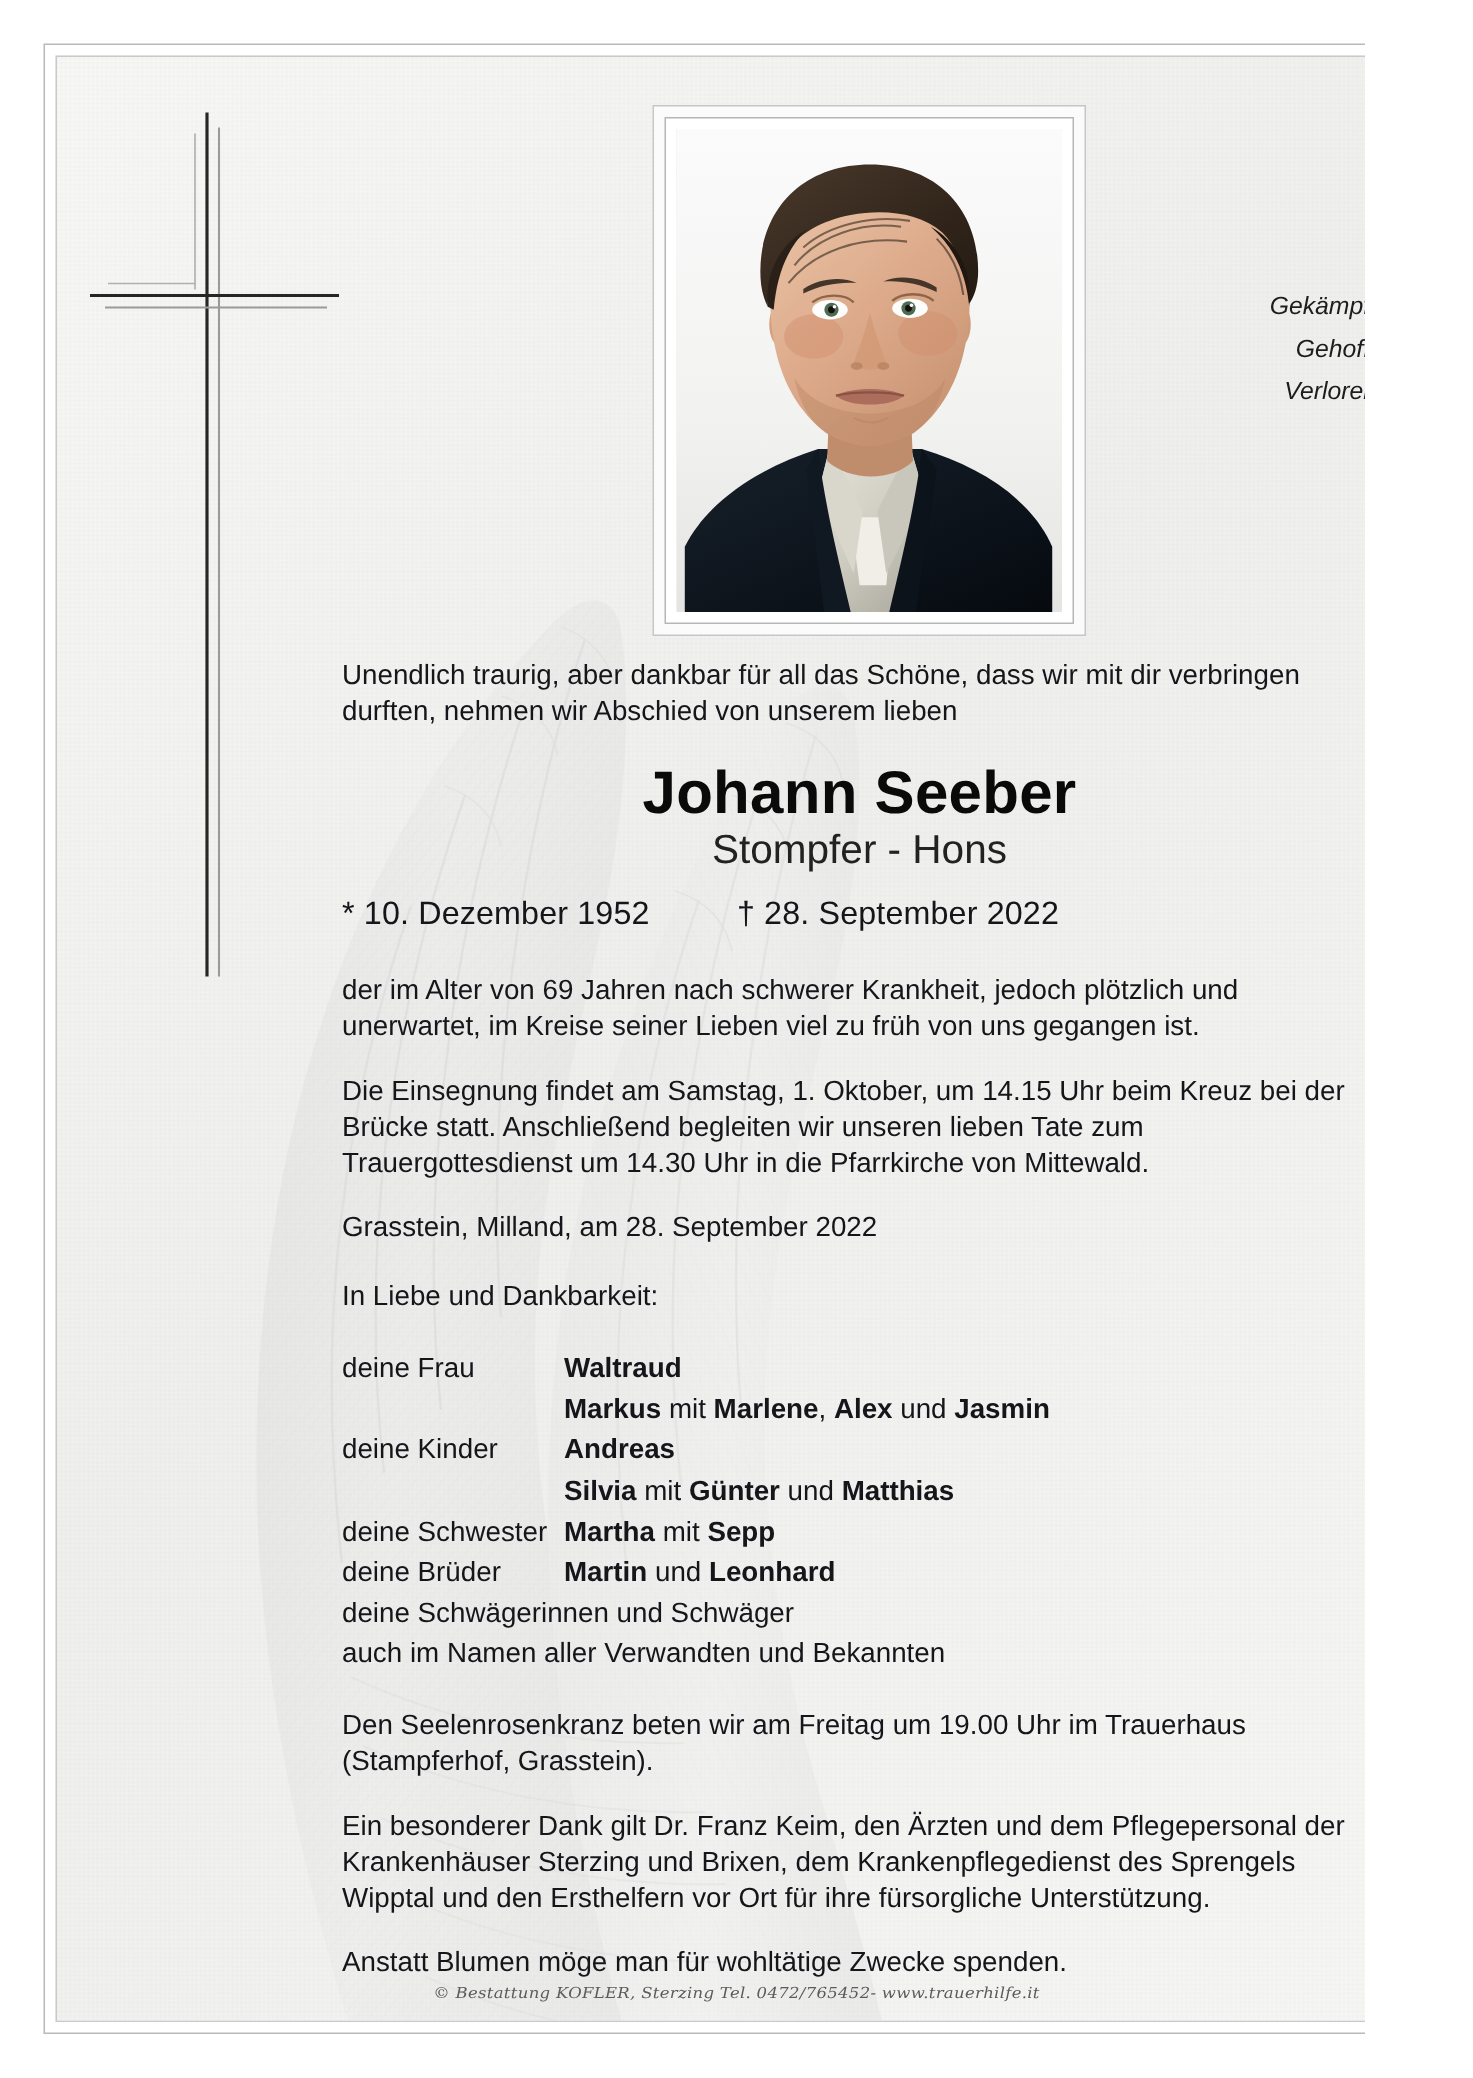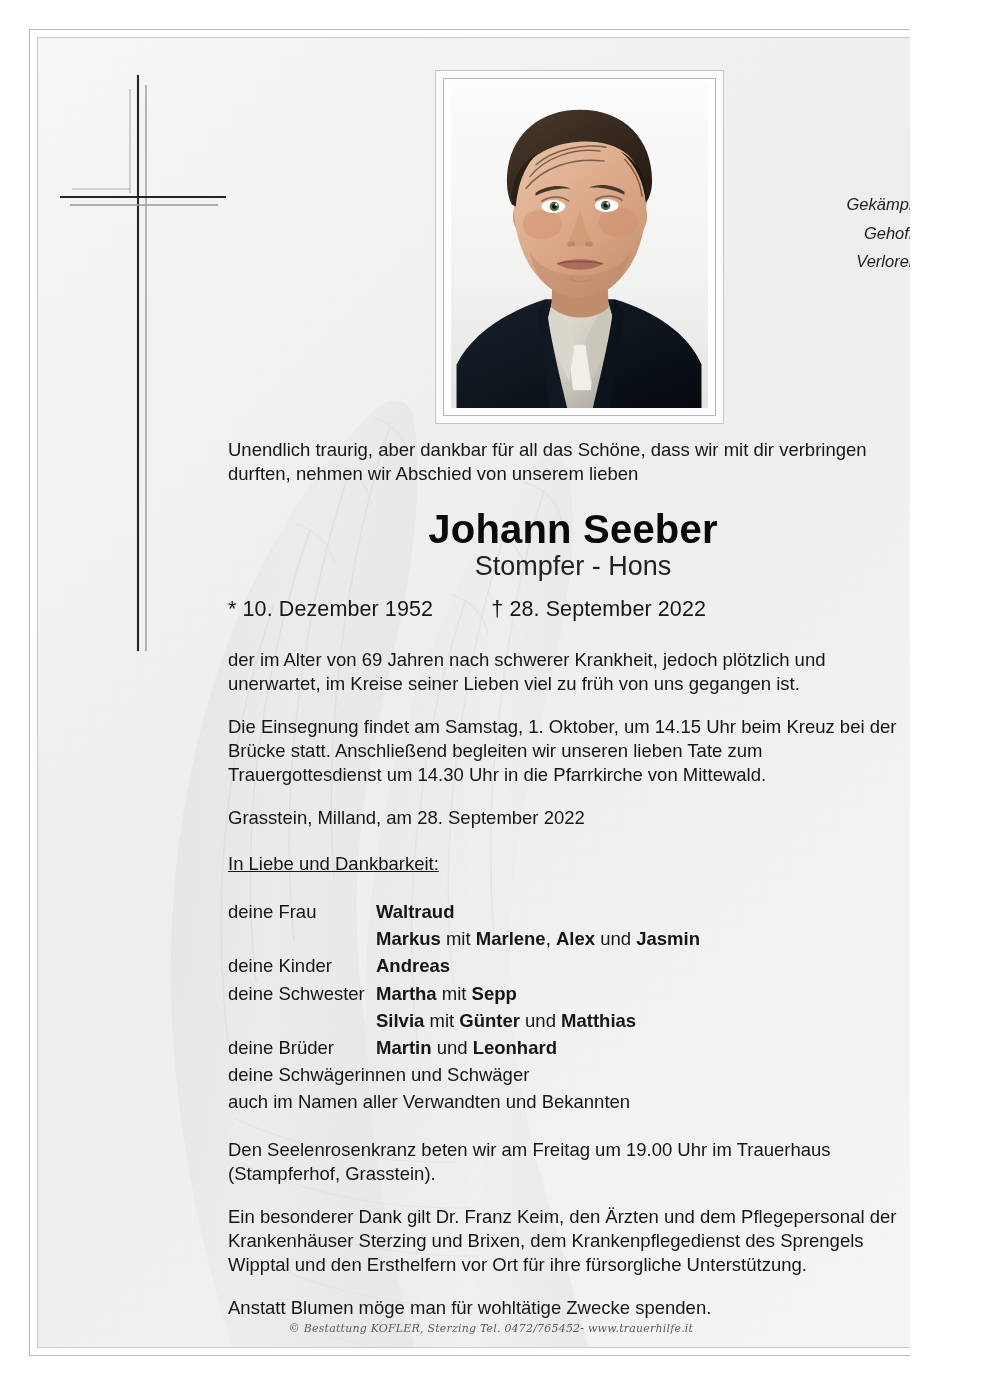--- a/index.html
+++ b/index.html
@@ -152,21 +152,21 @@
   .dates {
     font-size: 21.5px;
     color: #15151a;
     margin: 0 0 24px 0;
     letter-spacing: .1px;
   }
   .dates .gap { display:inline-block; width: 46px; }
 
   .bold-line { font-weight: normal; margin: 0 0 22px 0; }
 
-  .thanks-head { margin: 0 0 22px 0; text-decoration: underline; }
+  .thanks-head { margin: 0 0 22px 0; }
 
   
   .family { margin: 0 0 22px 0; }
   .family-row {
     display: flex;
     line-height: 1.47;
   }
   .rel {
     flex: 0 0 148px;
     white-space: nowrap;
@@ -425,28 +425,28 @@
         </div>
         <div class="family-row">
           <span class="rel"></span>
           <span class="nm"><b>Markus</b> mit <b>Marlene</b>, <b>Alex</b> und <b>Jasmin</b></span>
         </div>
         <div class="family-row">
           <span class="rel">deine Kinder</span>
           <span class="nm"><b>Andreas</b></span>
         </div>
         <div class="family-row">
+          <span class="rel"></span>
+          <span class="nm"><b>Silvia</b> mit <b>Günter</b> und <b>Matthias</b></span>
+        </div>
+        <div class="family-row">
           <span class="rel">deine Schwester</span>
           <span class="nm"><b>Martha</b> mit <b>Sepp</b></span>
         </div>
         <div class="family-row">
-          <span class="rel"></span>
-          <span class="nm"><b>Silvia</b> mit <b>Günter</b> und <b>Matthias</b></span>
-        </div>
-        <div class="family-row">
           <span class="rel">deine Brüder</span>
           <span class="nm"><b>Martin</b> und <b>Leonhard</b></span>
         </div>
         <div class="family-row plain">
           <span class="rel">deine Schwägerinnen und Schwäger</span>
         </div>
         <div class="family-row plain">
           <span class="rel">auch im Namen aller Verwandten und Bekannten</span>
         </div>
       </div>

